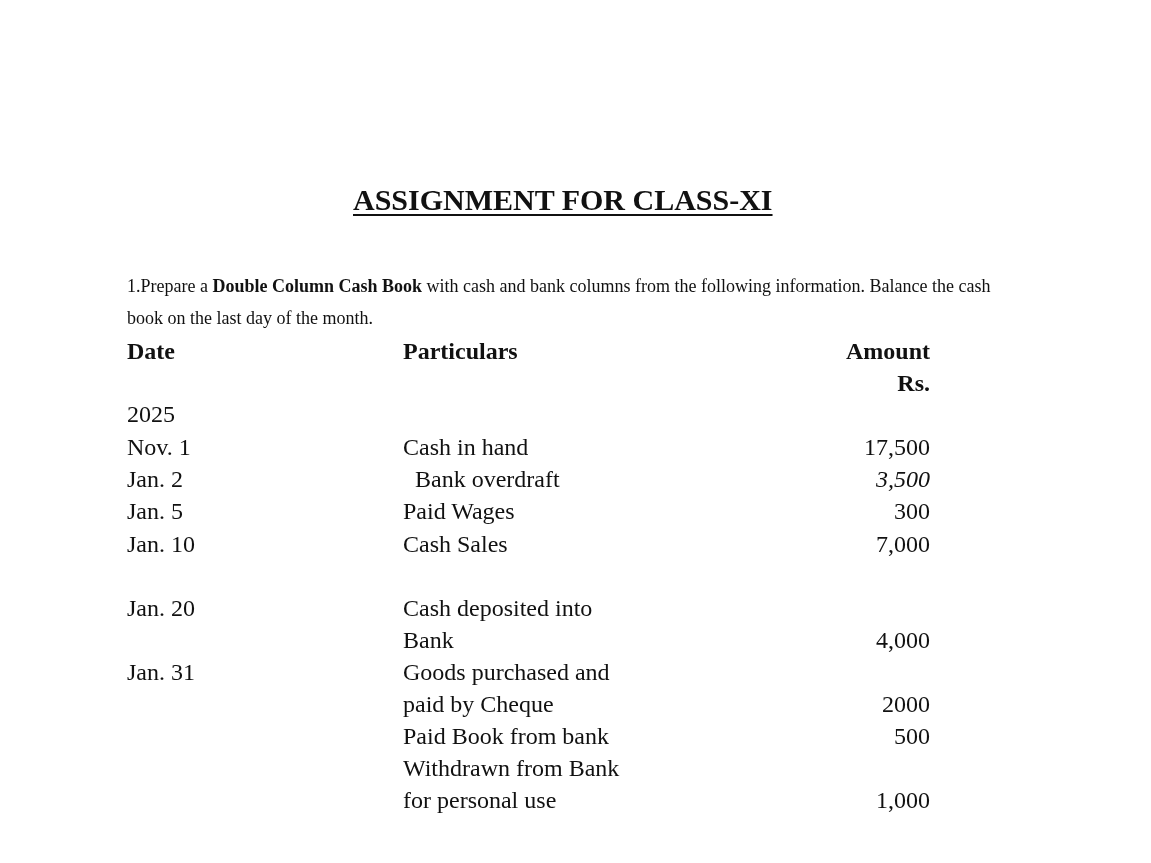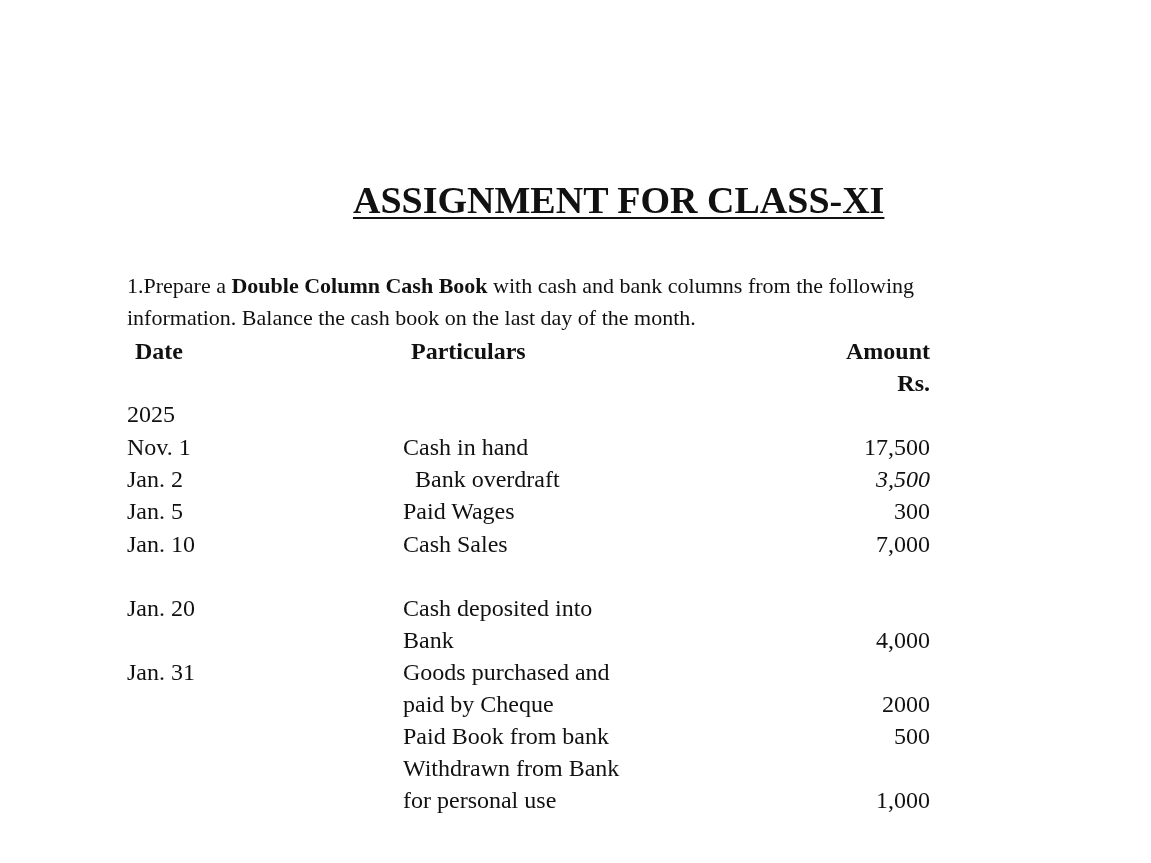--- a/index.html
+++ b/index.html
@@ -3,31 +3,31 @@
   <meta charset="utf-8">
   <style>
     html, body { margin: 0; padding: 0; background: #ffffff; }
     body {
       width: 1151px; height: 863px; position: relative; overflow: hidden;
       font-family: "Liberation Serif", "DejaVu Serif", serif;
       color: #111111;
     }
     .title {
       position: absolute; left: 353px; top: 180px;
-      font-size: 38px; font-weight: bold; line-height: 40px;
+      font-size: 30px; font-weight: bold; line-height: 40px;
       text-decoration: underline; text-underline-offset: 4px; text-decoration-thickness: 2px;
       white-space: nowrap;
     }
     .question {
       position: absolute; left: 127px; top: 270px; width: 900px;
-      font-size: 22px; line-height: 32px;
+      font-size: 18px; line-height: 32px;
     }
     .question b { font-weight: bold; }
     .abs { position: absolute; font-size: 24px; line-height: 32px; white-space: nowrap; }
-    .hdr { font-weight: bold; margin-left: 8px; }
+    .hdr { font-weight: bold; }
     .date { left: 127px; }
     .part { left: 403px; }
     .amt { right: 221px; text-align: left; }
   </style>
 </head>
 <body>
 
 <div>
   <div class="title">ASSIGNMENT FOR CLASS-XI</div>
 

